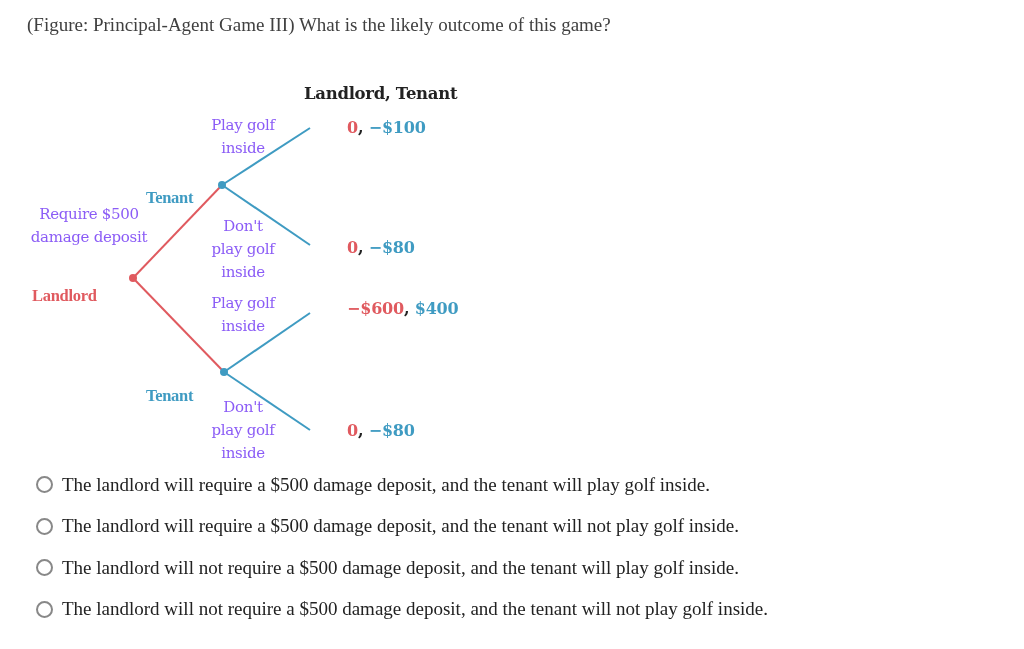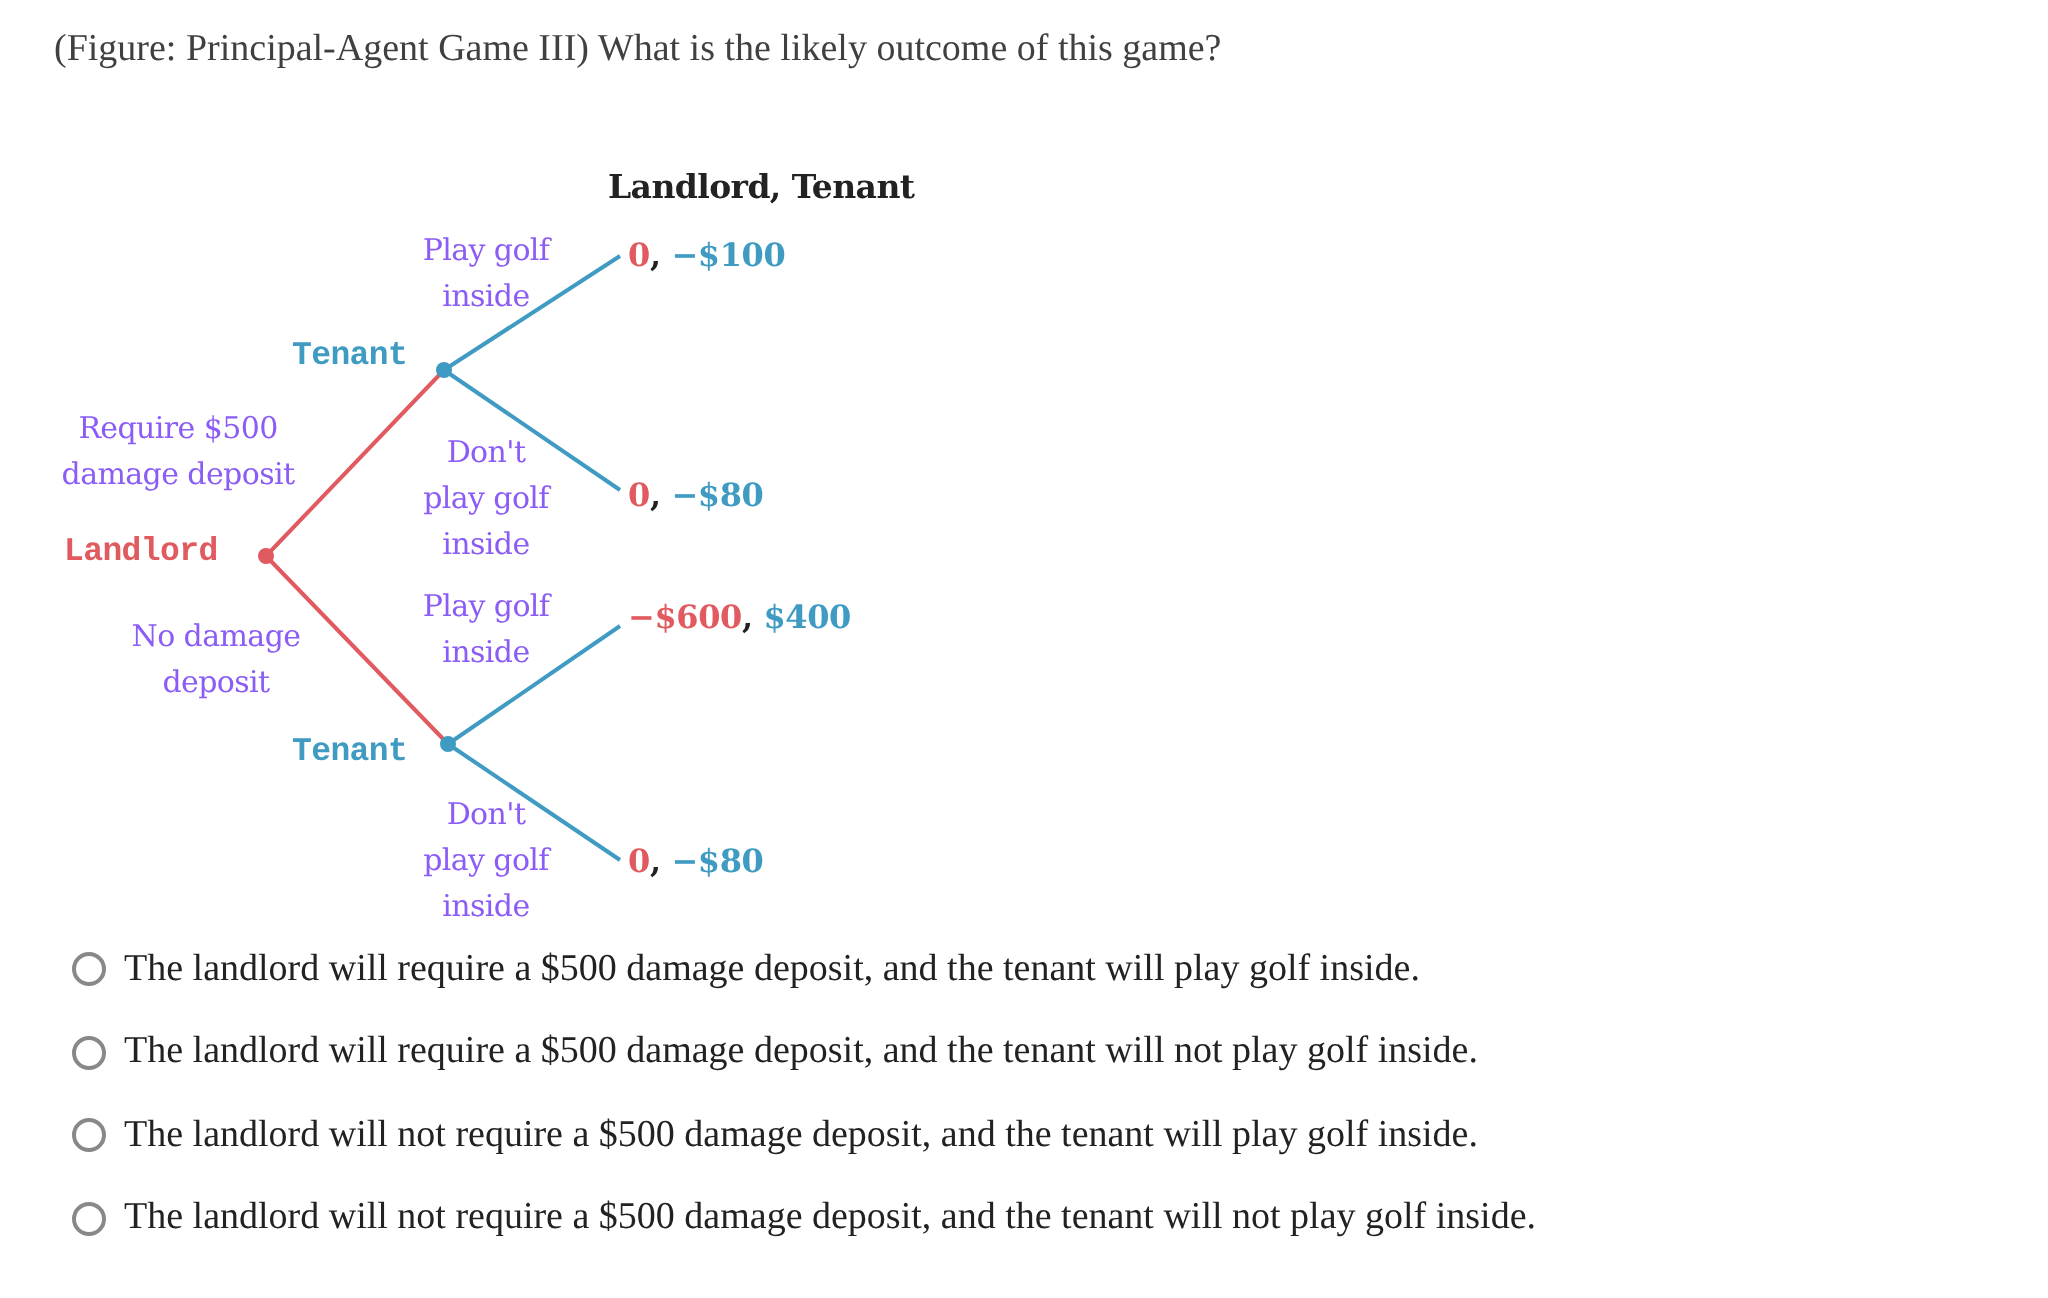--- a/index.html
+++ b/index.html
@@ -1,22 +1,22 @@
 <!DOCTYPE html>
 <html><head>
 <meta charset="utf-8">
 <style>
   html,body{margin:0;padding:0;background:#fff;}
   body{width:1024px;height:649px;position:relative;overflow:hidden;font-family:"Liberation Serif",serif;color:#222;}
   .question{position:absolute;left:27px;top:14px;font-size:19px;color:#404040;}
   .tree{position:absolute;left:0;top:0;width:1024px;height:470px;}
   .lbl{position:absolute;font-family:"DejaVu Serif","Liberation Serif",serif;font-size:15px;color:#8b5cf6;text-align:center;line-height:23px;letter-spacing:-0.3px;}
   .hdr{position:absolute;font-family:"DejaVu Serif",serif;font-weight:bold;font-size:16.5px;color:#222;letter-spacing:-0.3px;}
-  .player{position:absolute;font-family:Liberation Mono, monospace;font-weight:bold;font-size:16.5px;letter-spacing:-0.3px;}
-  .payoff{position:absolute;font-family:"DejaVu Serif",serif;font-weight:bold;font-size:16px;letter-spacing:-0.2px;white-space:nowrap;}
+  .player{position:absolute;font-family:Liberation Serif, serif;font-weight:bold;font-size:16.5px;letter-spacing:-0.3px;margin-top:20px;}
+  .payoff{position:absolute;font-family:"DejaVu Serif",serif;font-weight:bold;font-size:16px;letter-spacing:-0.2px;white-space:nowrap;margin-left:33px;}
   .red{color:#e05a5f;}
   .blue{color:#3f9bc2;}
   .sep{color:#222;}
   .options{position:absolute;left:36px;top:464px;}
   .option{display:flex;align-items:center;height:41.5px;font-size:19px;color:#222;cursor:pointer;text-align:center;}
   .radio{width:17px;height:17px;border:2px solid #888;border-radius:50%;margin-right:9px;box-sizing:border-box;flex:none;}
 </style>
 </head>
 <body>
 
@@ -67,24 +67,20 @@
   <div class="player red" style="left:32px;top:266px;">Landlord</div>
 
   <div class="lbl" style="left:198px;top:292px;width:90px;">
     <div>Play golf</div>
     <div>inside</div>
   </div>
   <div class="payoff" style="left:314px;top:299px;">
     <span class="red">−$600</span><span class="sep">,</span> <span class="blue">$400</span>
   </div>
 
-  <div class="lbl" style="left:48px;top:307px;width:120px;">
-    <div>No damage</div>
-    <div>deposit</div>
-  </div>
 
   <div class="player blue" style="left:146px;top:366px;">Tenant</div>
 
   <div class="lbl" style="left:198px;top:396px;width:90px;">
     <div>Don't</div>
     <div>play golf</div>
     <div>inside</div>
   </div>
   <div class="payoff" style="left:314px;top:421px;">
     <span class="red">0</span><span class="sep">,</span> <span class="blue">−$80</span>

